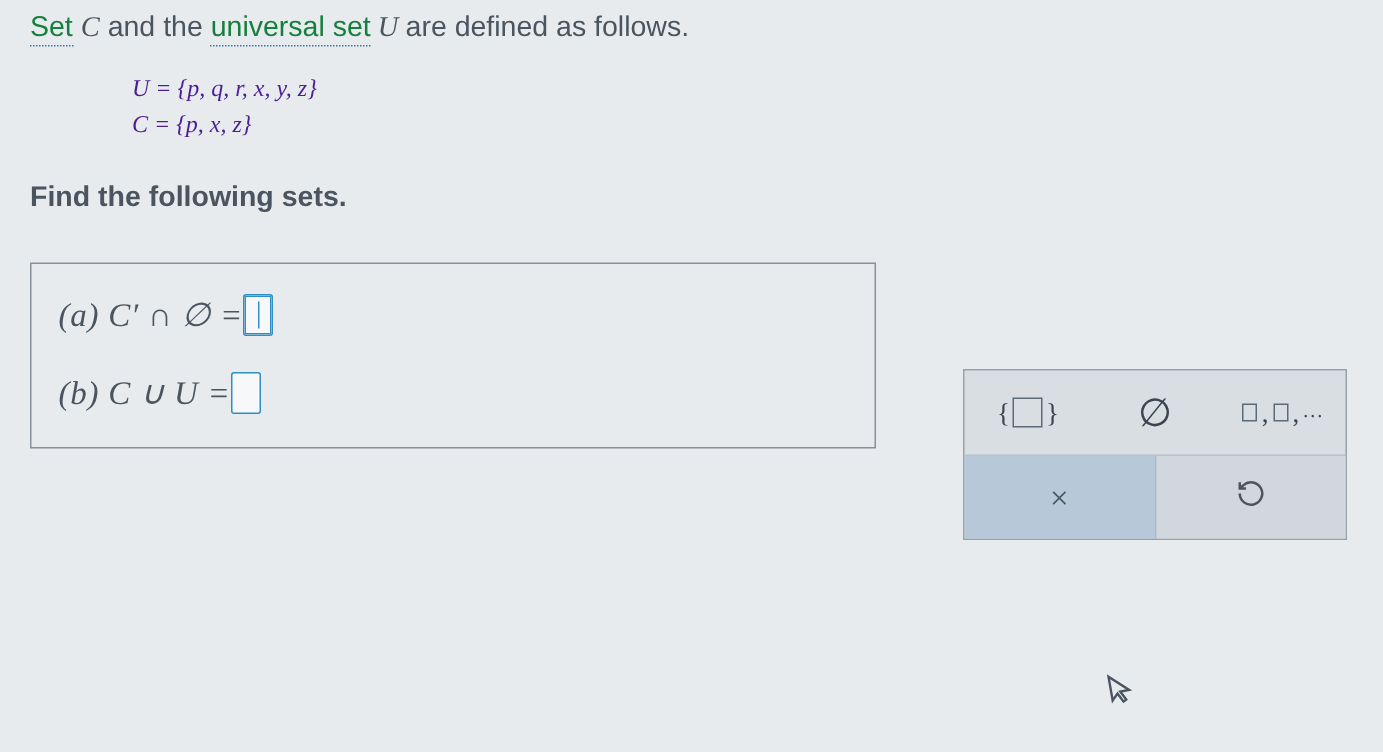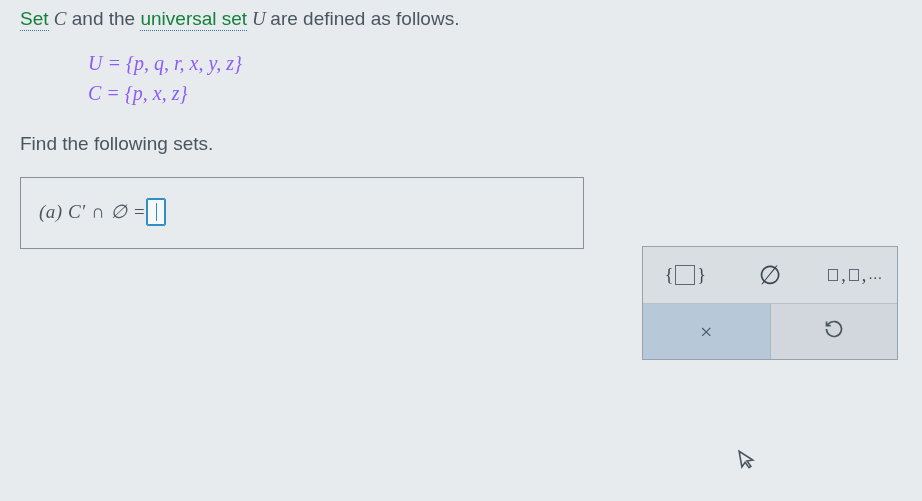--- a/index.html
+++ b/index.html
@@ -23,45 +23,46 @@
       padding-bottom: 1px;
     }
     .italic-var {
       font-style: italic;
       font-family: 'Times New Roman', serif;
     }
     .defs {
       margin-left: 68px;
       margin-bottom: 22px;
       font-family: 'Times New Roman', serif;
-      font-size: 20px;
-      color: #8b5cf6;
+      font-size: 16px;
+      color: #4c1d95;
       line-height: 1.5;
     }
     .instr {
       font-size: 19px;
       color: #4a5560;
       line-height: 1.5;
-      margin-bottom: 18px;
+      margin-bottom: 28px;
+      font-weight: bold;
     }
     .empty-symbol {
       font-family: 'Times New Roman', serif;
       font-size: 20px;
     }
     .answer-box {
       border: 1px solid #889099;
       width: 564px;
       padding: 20px 18px 22px 18px;
       background: transparent;
     }
     .row {
       display: flex;
       align-items: center;
       font-family: 'Times New Roman', serif;
-      font-size: 19px;
+      font-size: 22px;
       color: #4a5560;
     }
     .row + .row { margin-top: 24px; }
     .eq-label { letter-spacing: 0.5px; }
     .input-slot {
       width: 20px;
       height: 28px;
       border: 1.5px solid #2f8ec4;
       border-radius: 2px;
       background: #f6f8fa;
@@ -158,20 +159,24 @@
 
 <div class="instr">
   <div>Find the following sets.</div>
 </div>
 
 <div class="answer-box">
   <div class="row">
     <span class="eq-label italic-var">(a) C′ ∩ ∅  =</span>
     <span class="input-slot active"></span>
   </div>
+  <div class="row">
+    <span class="eq-label italic-var">(b) C ∪ U  =</span>
+    <span class="input-slot"></span>
+  </div>
 </div>
 
 <div class="toolbox">
   <div class="tool-row top">
     <div class="tool-cell">
       <span class="set-braces">{<span class="big-box-icon"></span>}</span>
     </div>
     <div class="tool-cell">
       <span style="font-size:26px">∅</span>
     </div>

